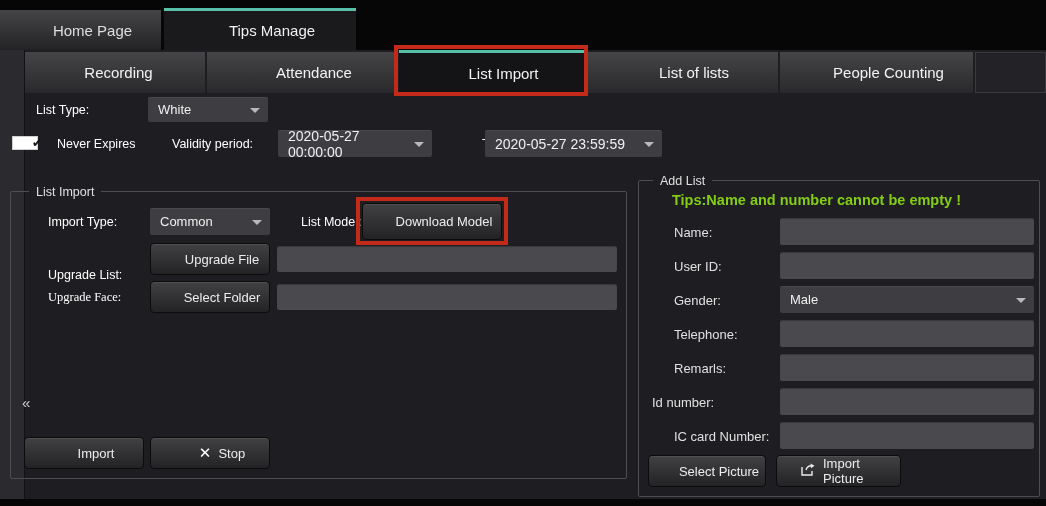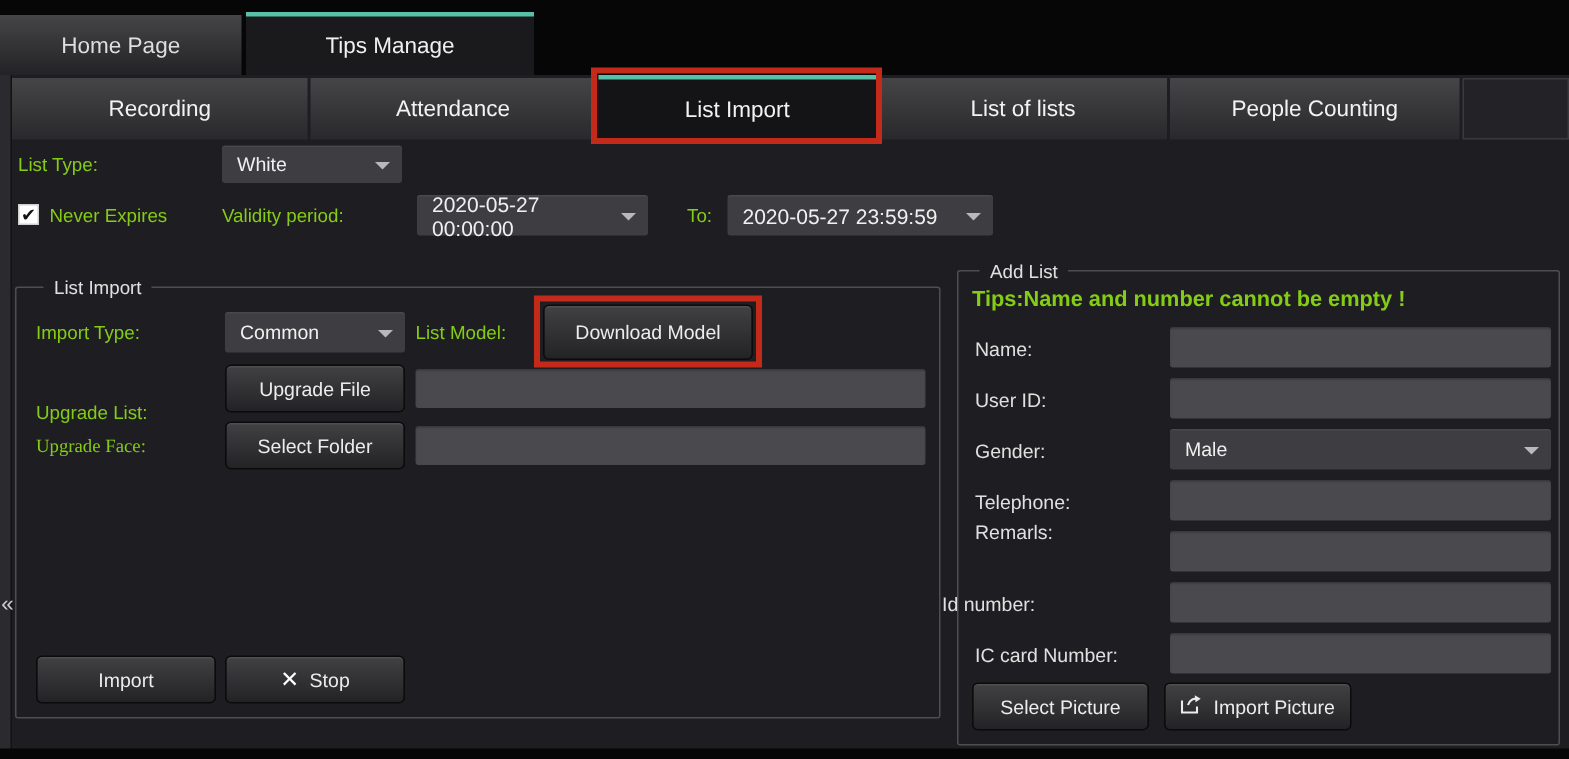--- a/index.html
+++ b/index.html
@@ -2,36 +2,36 @@
 <html><head>
 <meta charset="utf-8">
 <style>
   html,body{margin:0;padding:0;background:#000;}
   #app{
     position:relative;width:1046px;height:506px;overflow:hidden;
     background:#1e1e22;
     font-family:"Liberation Sans","DejaVu Sans",sans-serif;
     color:#e6e6e6;-webkit-font-smoothing:antialiased;
   }
-  .abs{position:absolute;box-sizing:border-box;}
+  .abs{position:absolute;box-sizing:border-box;padding-left:24px;}
   
   .topbar{left:0;top:0;width:1046px;height:50px;background:#060607;}
   .wtab{display:flex;align-items:center;justify-content:center;font-size:15px;color:#dedede;}
   .wtab.inactive{background:linear-gradient(#454547,#232325);}
   .wtab.active{background:#1a1a1c;border-top:3px solid #57c0a7;color:#efefef;}
   
   .subtab{display:flex;align-items:center;justify-content:center;font-size:15px;color:#f2f2f2;
     background:linear-gradient(#454547,#29292b);}
   .subtab.active{background:#141416;border-top:3px solid #57c0a7;}
   .tabrest{background:#232327;border:1px solid #3a3a3e;}
   
   .leftstrip{left:0;top:50px;width:8px;height:456px;background:#2b2b2f;border-right:1px solid #121214;}
   .collapse{left:-2px;top:394px;width:14px;height:18px;font-size:15px;color:#cfcfcf;line-height:18px;text-align:center;}
   
-  .lbl{font-size:12.5px;color:#84cc16;line-height:15px;white-space:nowrap;}
+  .lbl{font-size:12.5px;color:#ffffff;line-height:15px;white-space:nowrap;}
   .lbl2{font-size:13px;color:#e0e0e0;line-height:15px;white-space:nowrap;}
   
   .combo{background:#3e3e42;border-radius:2px;display:flex;align-items:center;
     font-size:13px;color:#f0f0f0;padding:0 22px 0 10px;position:absolute;box-sizing:border-box;
     box-shadow:inset 0 1px 0 rgba(255,255,255,0.06);}
   .combo .arrow{position:absolute;right:8px;top:50%;margin-top:-2px;width:0;height:0;
     border-left:5px solid transparent;border-right:5px solid transparent;border-top:5px solid #b9b9bd;}
   .combo.datebox{font-size:14px;padding-right:18px;}
   
   .tinput{background:#4a4a4e;border-radius:2px;box-shadow:inset 0 1px 1px rgba(0,0,0,0.25);}
@@ -161,21 +161,21 @@
 
   <div class="abs lbl2" style="left:650px;top:293px;">Gender:</div>
   <div class="combo" style="left:780px;top:286px;width:254px;height:27px;">
     <span>Male</span>
     <span class="arrow"></span>
   </div>
 
   <div class="abs lbl2" style="left:650px;top:327px;">Telephone:</div>
   <div class="abs tinput" style="left:780px;top:320px;width:254px;height:27px;"></div>
 
-  <div class="abs lbl2" style="left:650px;top:347px;">Remarls:</div>
+  <div class="abs lbl2" style="left:650px;top:361px;">Remarls:</div>
   <div class="abs tinput" style="left:780px;top:354px;width:254px;height:27px;"></div>
 
   <div class="abs lbl2" style="left:628px;top:395px;">Id number:</div>
   <div class="abs tinput" style="left:780px;top:388px;width:254px;height:27px;"></div>
 
   <div class="abs lbl2" style="left:650px;top:429px;">IC card Number:</div>
   <div class="abs tinput" style="left:780px;top:422px;width:254px;height:27px;"></div>
 
   <div class="abs btn" style="left:776px;top:455px;width:125px;height:32px;">
     <span class="shareicon">

